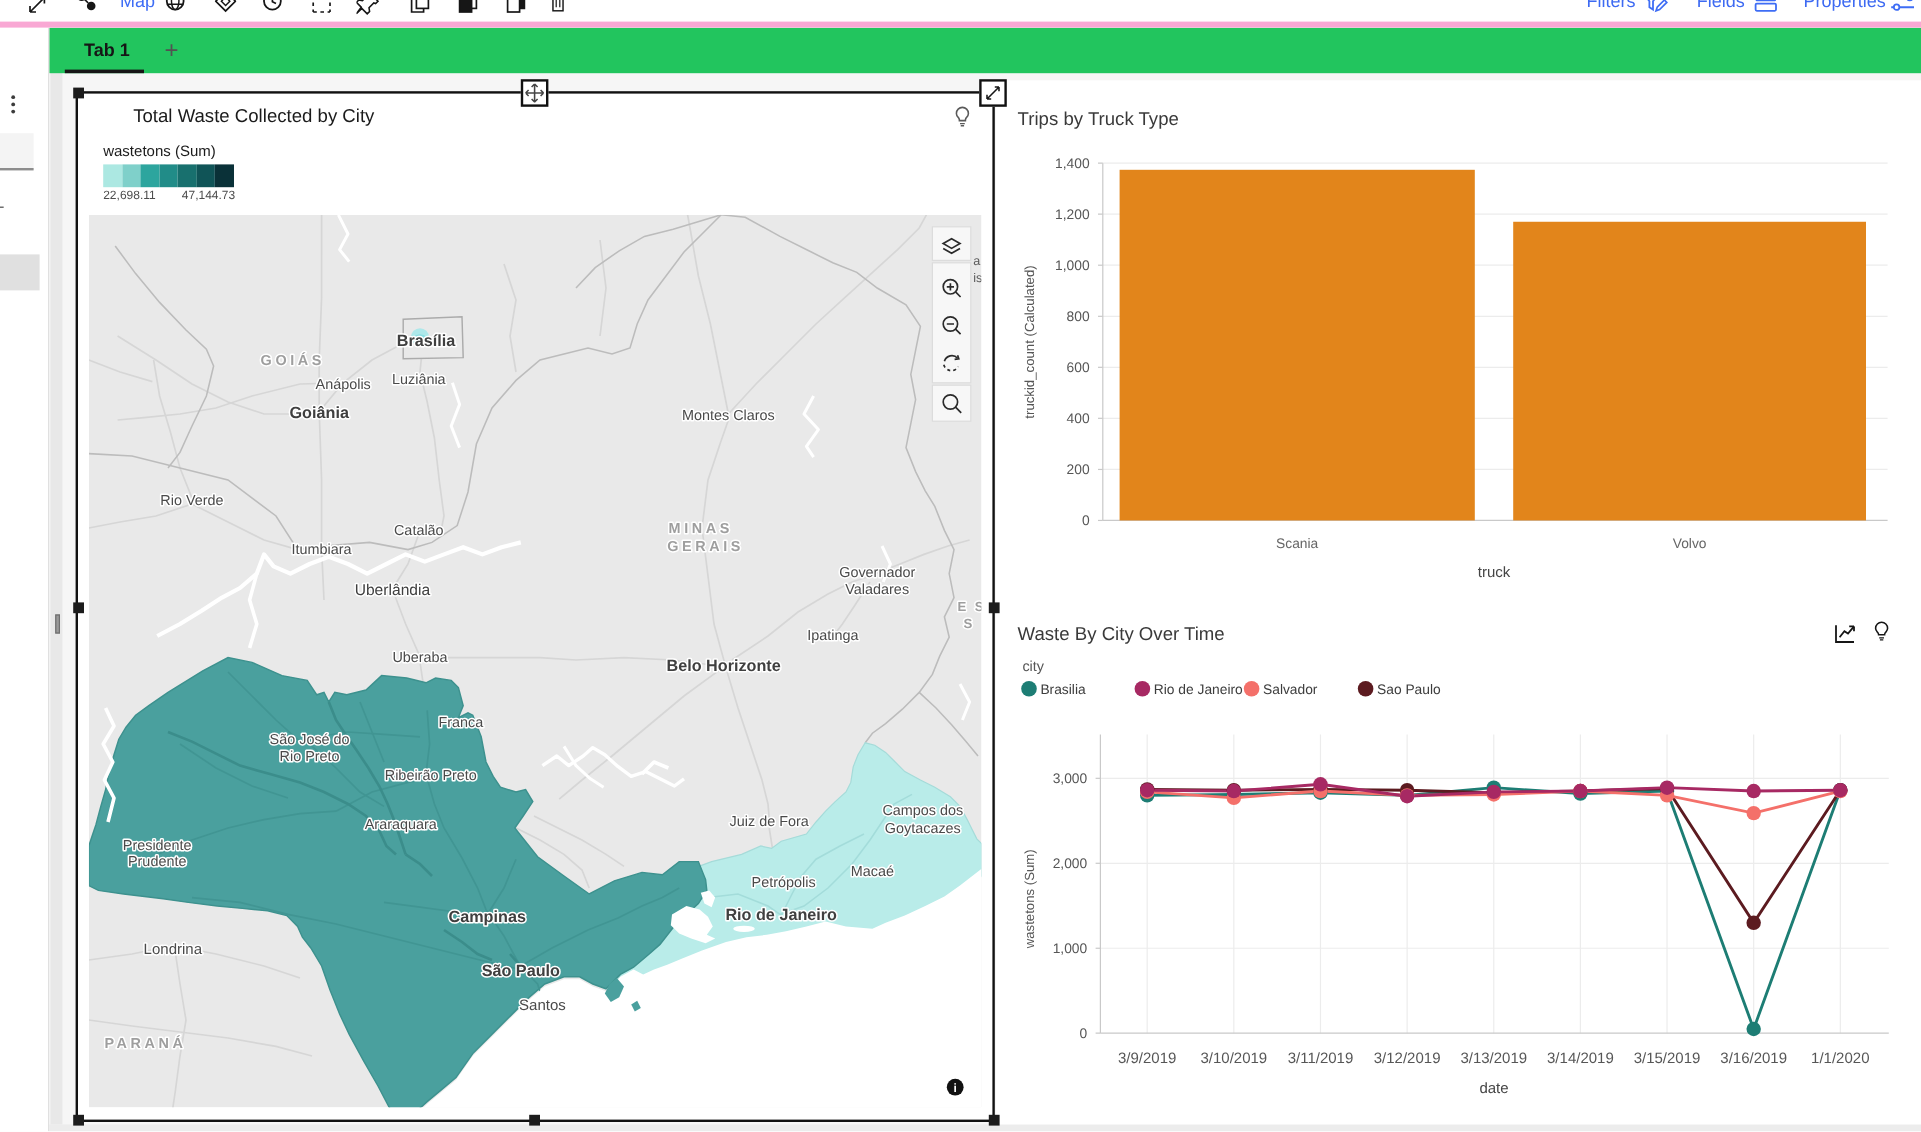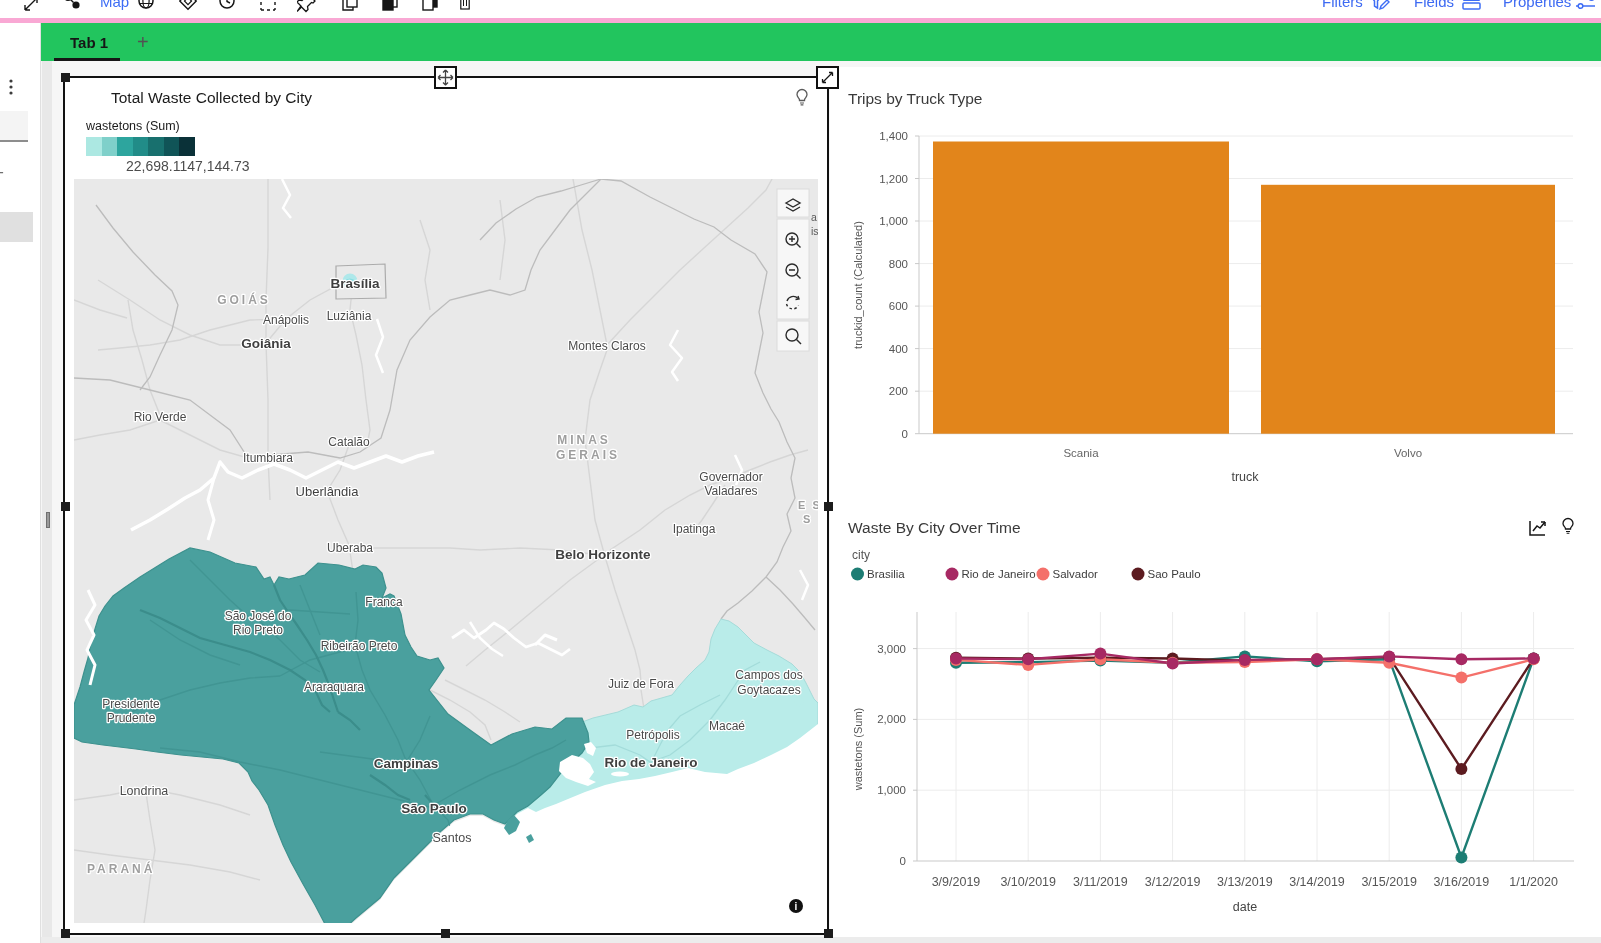--- a/index.html
+++ b/index.html
@@ -25,21 +25,21 @@
 
 #rightwidgets { position:absolute; left:830px; top:67px; width:771px; height:870px; background:#fff; }
 #mapwidget { position:absolute; left:65px; top:78px; width:763px; height:855px; background:#fff; }
 #mapborder { position:absolute; left:63px; top:76px; width:766px; height:859px; border:2px solid #111; }
 .handle { position:absolute; width:9px; height:9px; background:#1c1c1c; }
 .hbox { position:absolute; width:23px; height:23px; background:#fff; border:2px solid #111; }
 #maptitle { position:absolute; left:85px; top:89px; font-size:15.5px; color:#1b1b1b;margin-left:26px; }
 #legtitle { position:absolute; left:86px; top:119px; font-size:12.5px; color:#1b1b1b; }
 #ramp { position:absolute; left:86px; top:137px; width:109px; height:19px; display:flex; }
 #ramp div { width:15.57px; height:19px; }
-#ramplabels { position:absolute; left:86px; top:158px; width:110px; font-size:14px; color:#4c4c4c; display:flex; justify-content:space-between;margin-left:40px; }
+#ramplabels { position:absolute; left:86px; top:158px; width:110px; font-size:10px; color:#4c4c4c; display:flex; justify-content:space-between; }
 </style>
 </head>
 <body>
 <div id="page">
   <div id="canvas"></div>
   <div id="gutter"></div>
   <div id="bottomstrip"></div>
   <div id="tabbar">
     <div id="tab1">Tab 1</div>
     <div id="tabplus">+</div>

